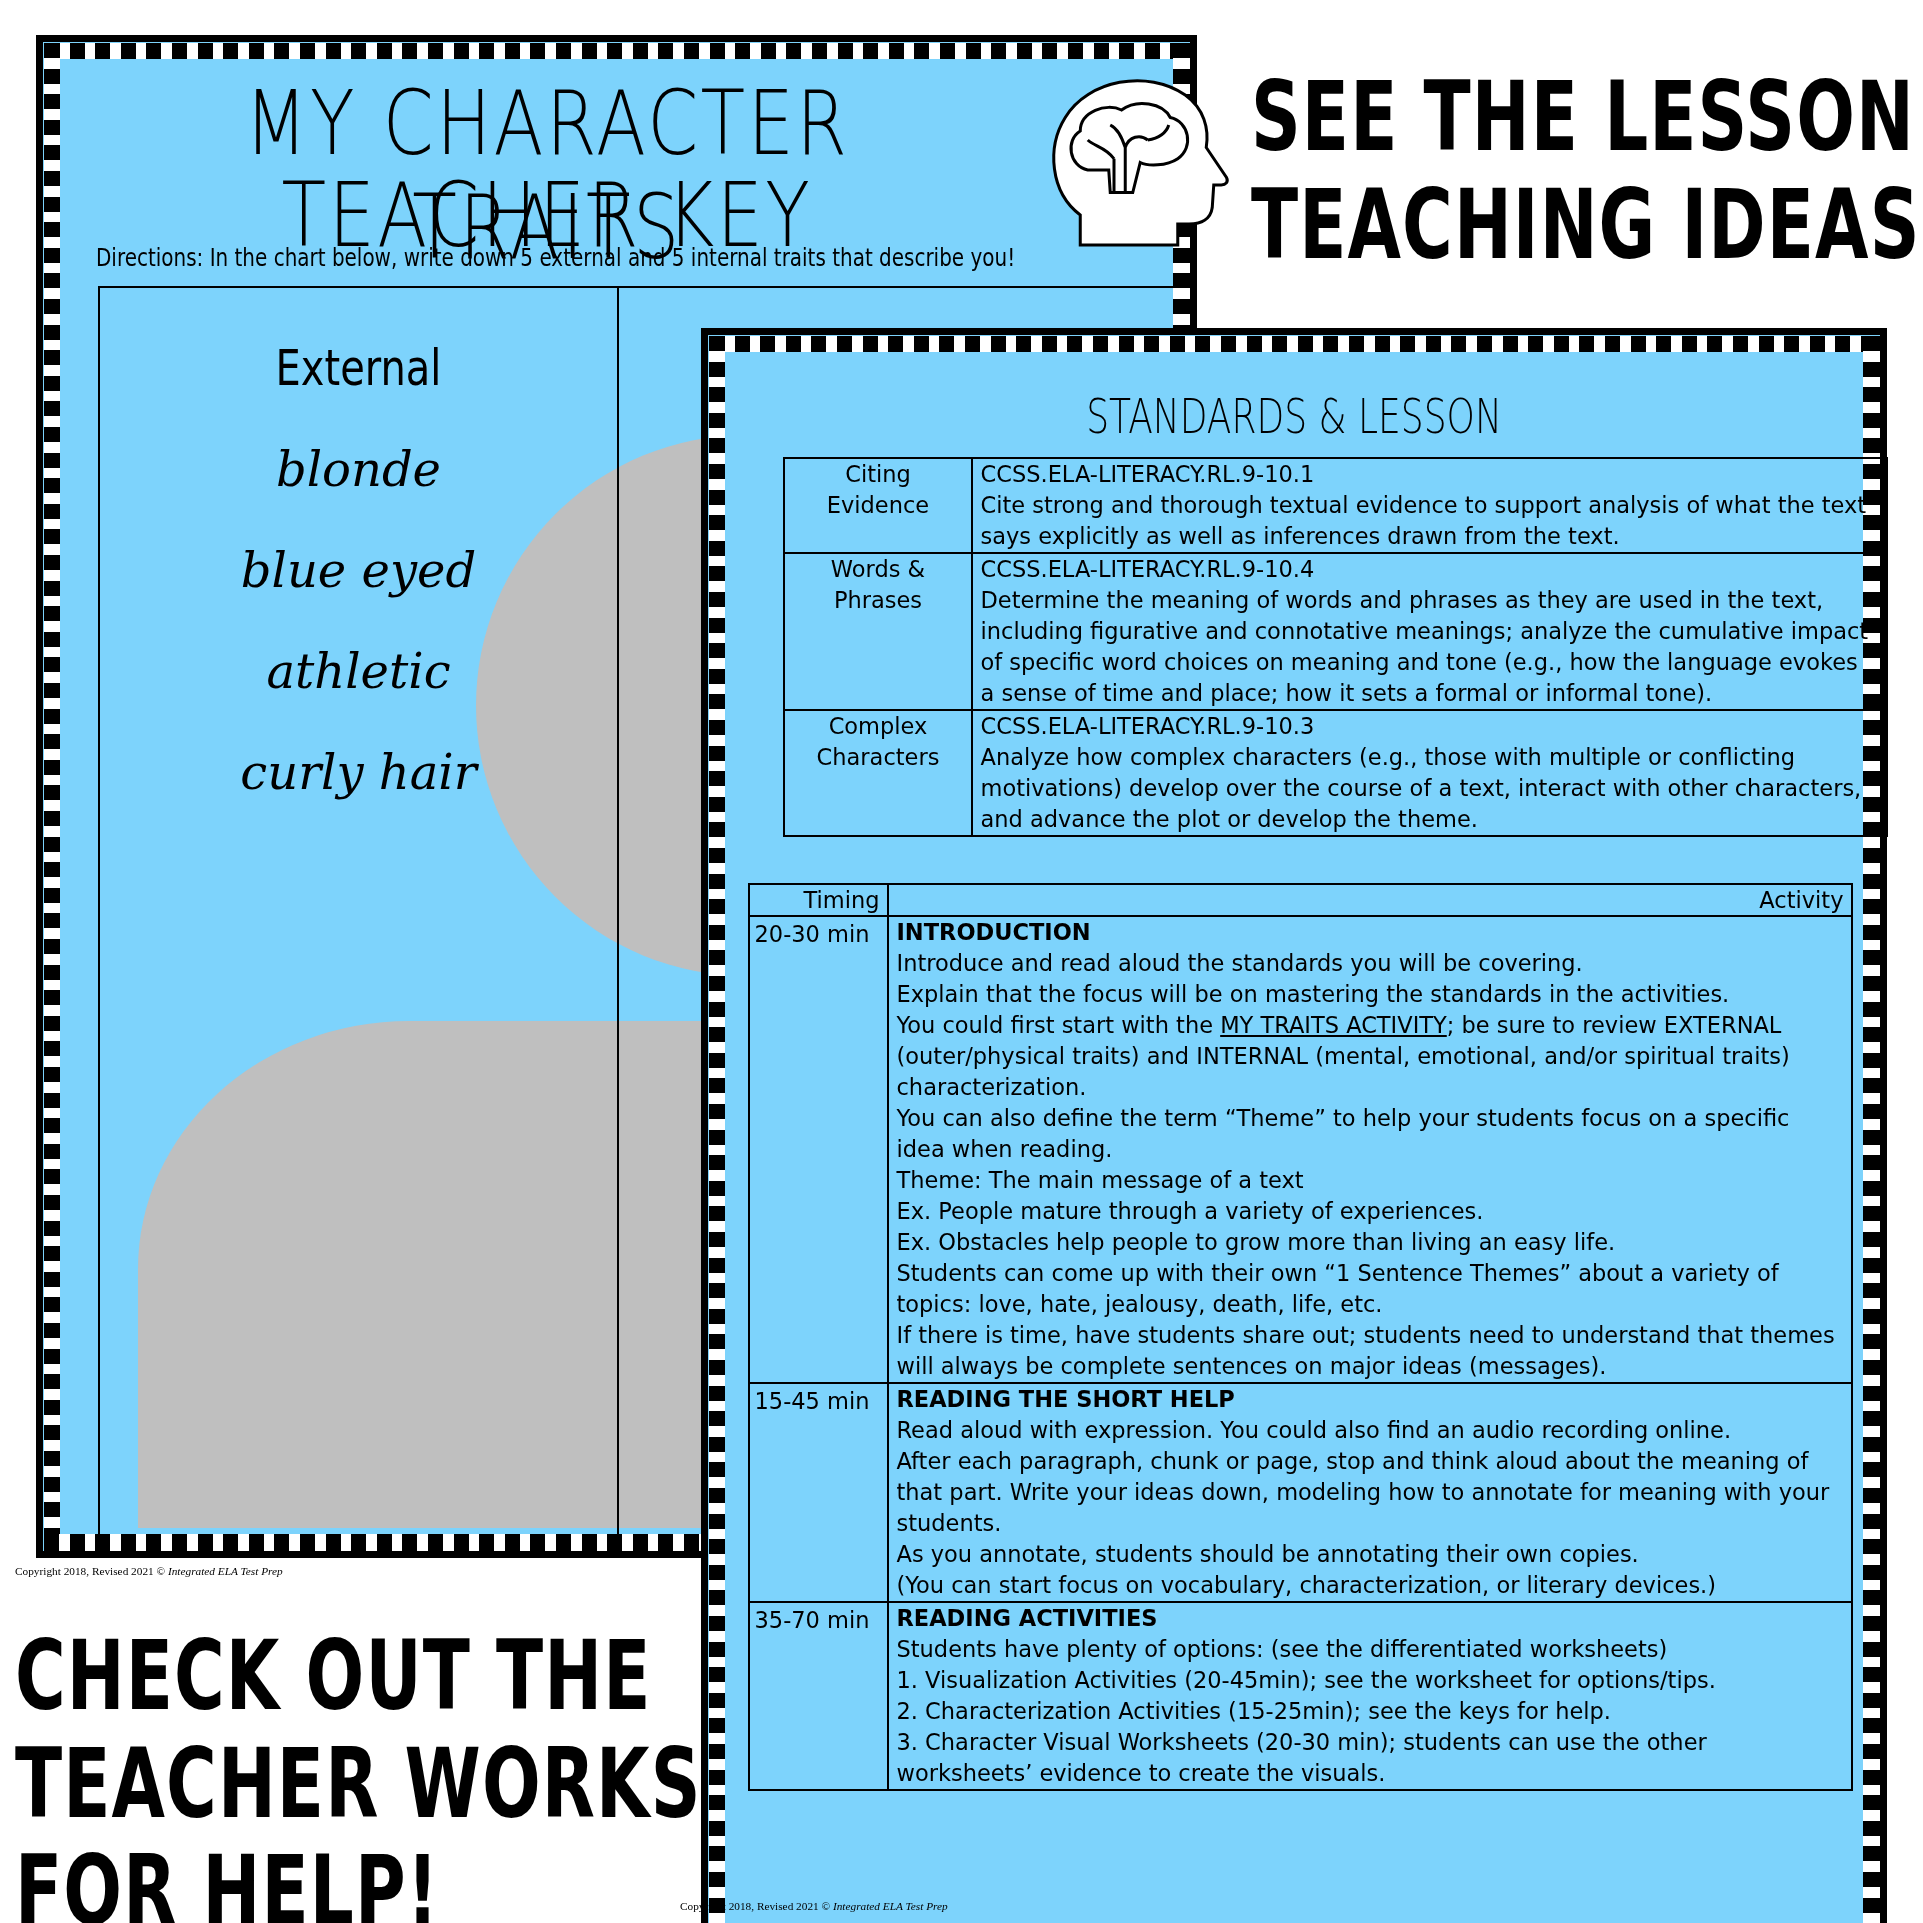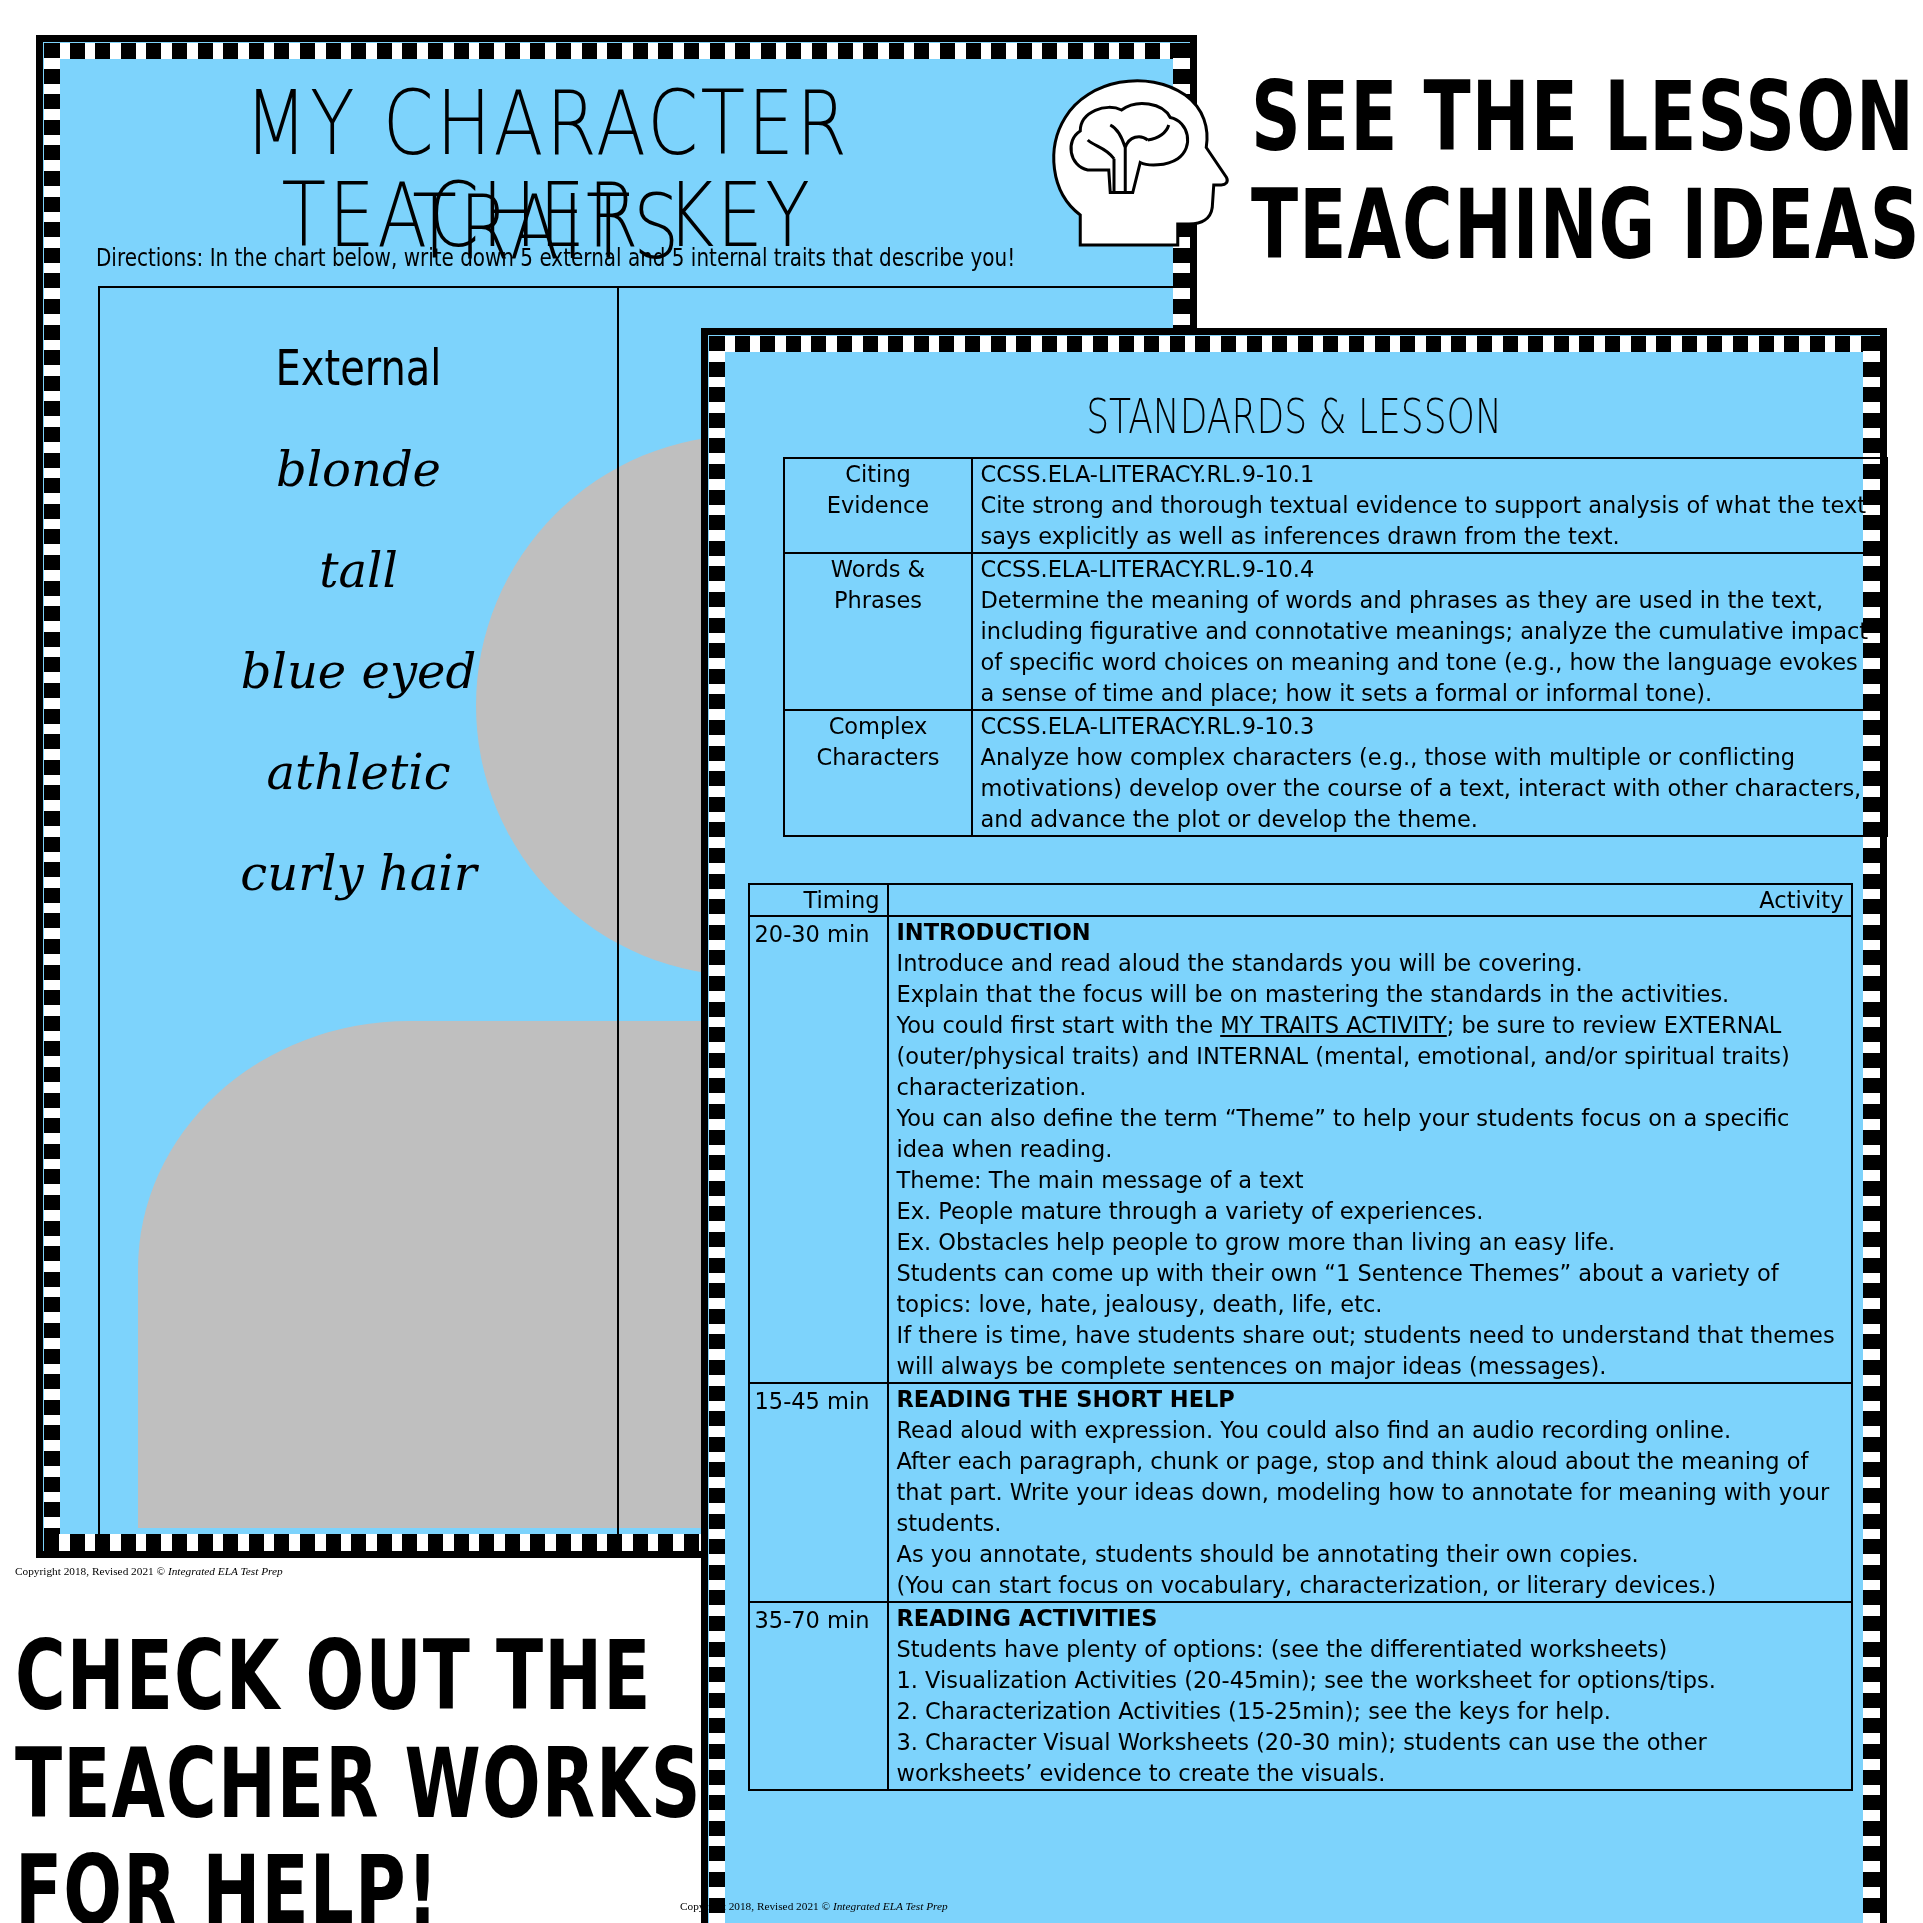--- a/index.html
+++ b/index.html
@@ -81,21 +81,20 @@
 
   <div id="directions">Directions:  In the chart below, write down 5 external and 5 internal traits that describe you!</div>
 
   <div id="traits-table">
     <div id="gray-head"></div>
     <div id="gray-shoulders"></div>
     <div id="traits-divider"></div>
     <div class="traits-col">
       <div class="trait trait-head">External</div>
       <div class="trait">blonde</div>
-      <div class="trait">tall</div>
       <div class="trait">blue eyed</div>
       <div class="trait">athletic</div>
       <div class="trait">curly hair</div>
     </div>
   </div>
 </div>
 
 <div id="copyright-1"><span>Copyright 2018, Revised 2021 © </span><i>Integrated ELA Test Prep</i></div>
 
 <div id="callout-top" class="callout">

